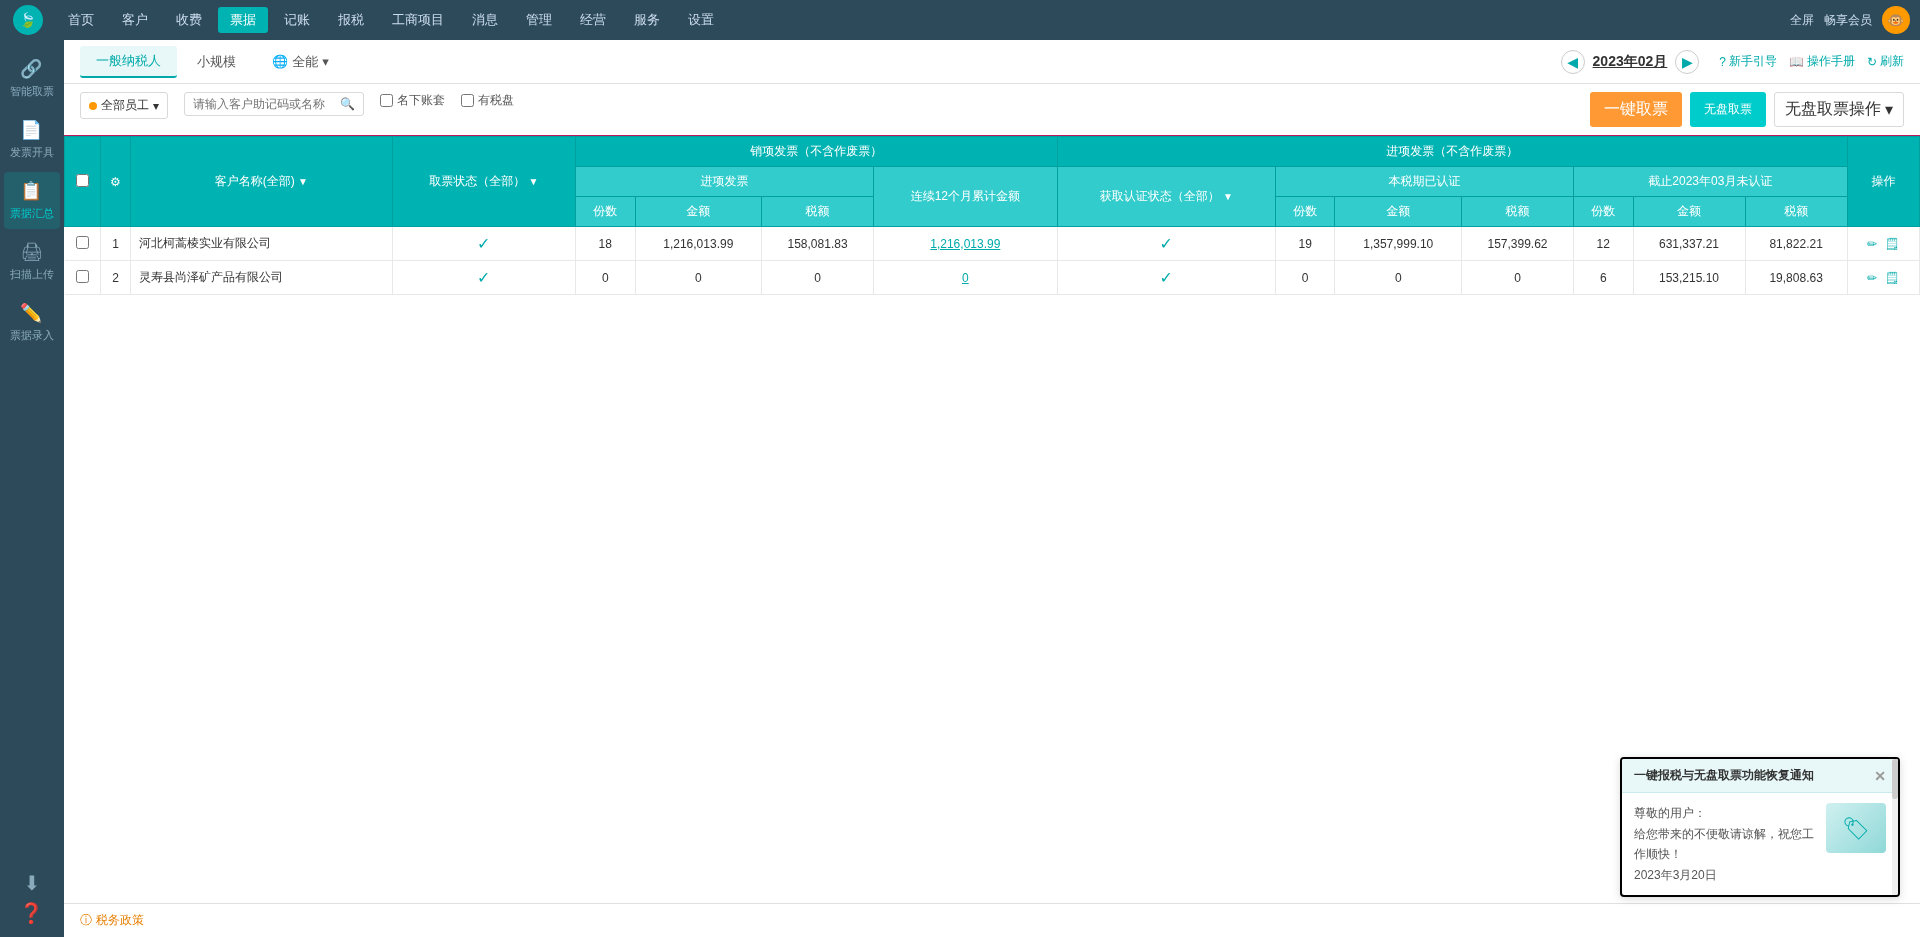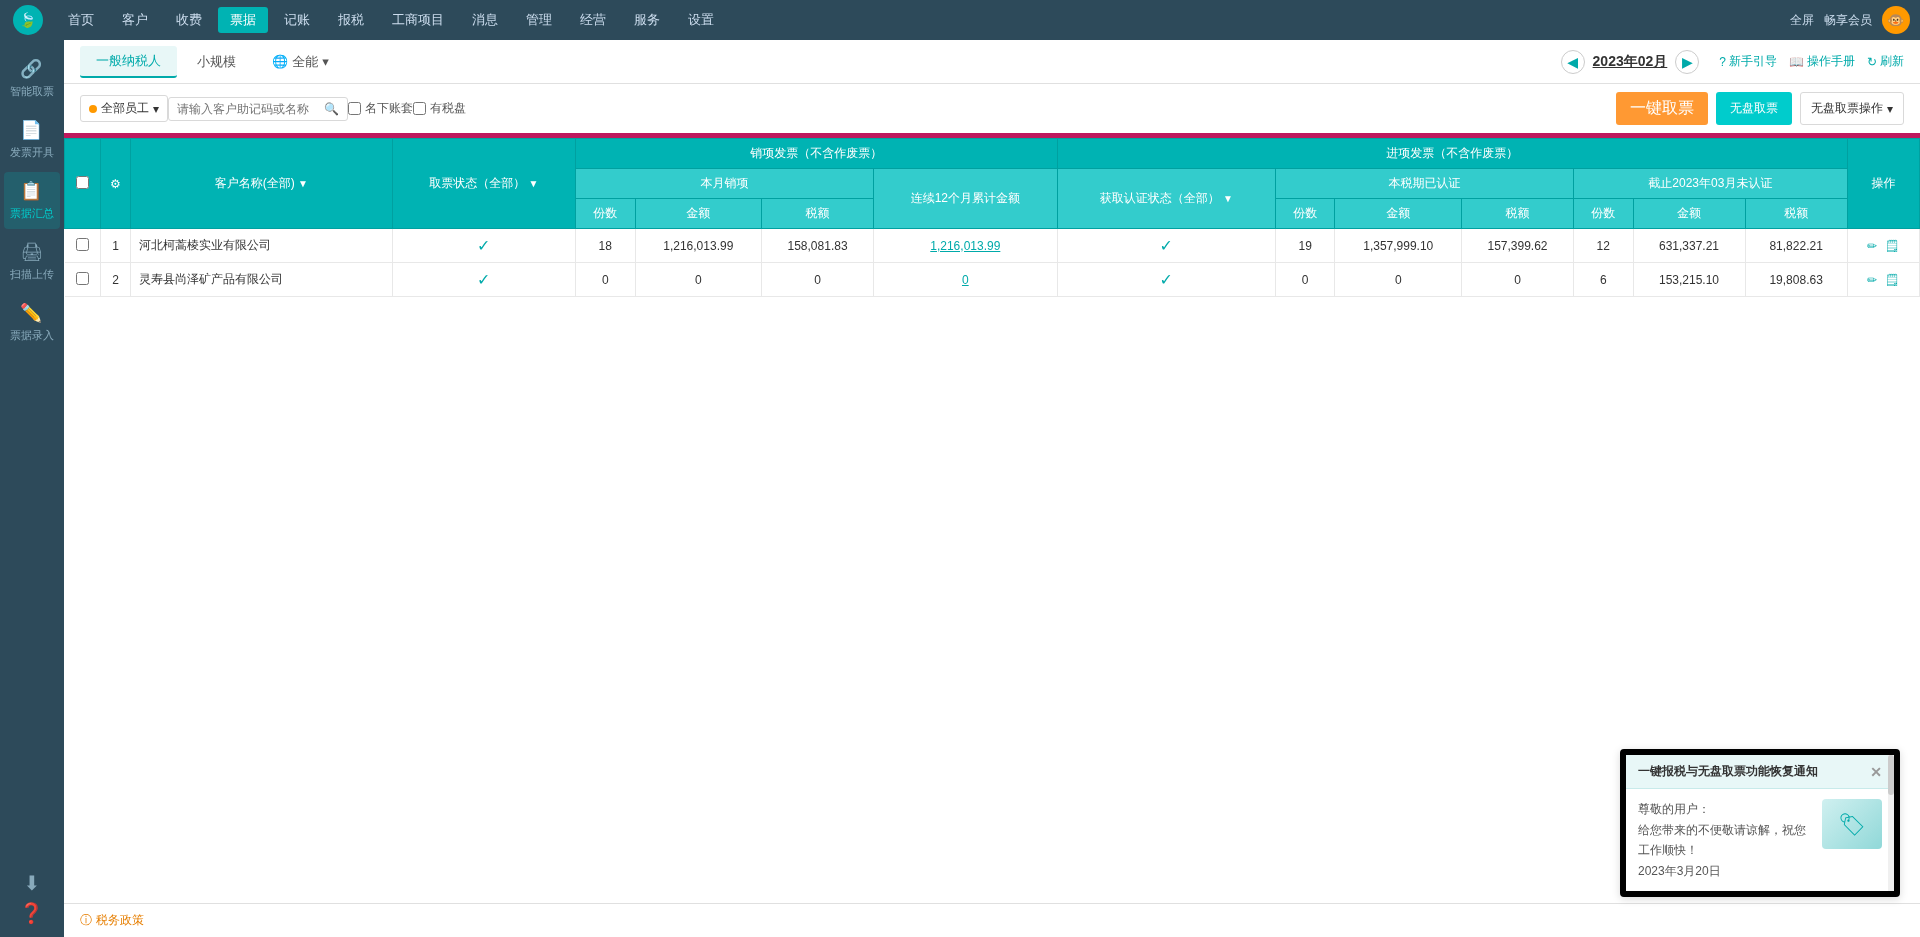--- a/index.html
+++ b/index.html
@@ -145,24 +145,24 @@
       font-size: 12px;
       color: #00aaaa;
       margin-left: 16px;
     }
     .tab-actions span { cursor: pointer; display: flex; align-items: center; gap: 3px; }
 
     
     .toolbar {
       background: #fff;
       display: flex;
-      align-items: center;
+      align-items: flex-start;
       padding: 8px 16px;
-      border-bottom: 5px solid #be185d;
-      gap: 0;
+      border-bottom: 1px solid #be185d;
+      gap: 16px;
     }
     .filter-select {
       border: 1px solid #d9d9d9;
       border-radius: 3px;
       padding: 4px 8px;
       font-size: 12px;
       cursor: pointer;
       display: flex; align-items: center; gap: 4px;
       background: #fff;
       color: #333;
@@ -203,21 +203,21 @@
       font-size: 12px;
       white-space: nowrap;
     }
     .btn-dropdown {
       background: #fff;
       color: #333;
       border: 1px solid #d9d9d9;
       padding: 6px 10px;
       border-radius: 3px;
       cursor: pointer;
-      font-size: 12px;
+      font-size: 16px;
       display: flex; align-items: center; gap: 4px;
       white-space: nowrap;
     }
 
     
     .table-container { flex: 1; overflow: auto; background: #fff; }
     table { width: 100%; border-collapse: collapse; font-size: 12px; }
     thead tr th {
       background: #00b3b3;
       color: #fff;
@@ -257,21 +257,21 @@
       display: flex; align-items: center; gap: 4px;
     }
 
     
     .notification-popup {
       position: fixed;
       bottom: 40px;
       right: 20px;
       width: 280px;
       background: #fff;
-      border: 6px solid #000000;
+      border: 2px solid #000000;
       border-radius: 4px;
       box-shadow: 0 2px 8px rgba(0,0,0,0.15);
       z-index: 999;
       overflow: hidden;
     }
     .notification-header {
       background: #e8f7f7;
       padding: 8px 12px;
       display: flex;
       align-items: center;
@@ -435,21 +435,21 @@
               <span>客户名称(全部)</span> <span class="th-filter">▼</span>
             </th>
             <th rowspan="3" style="min-width:80px;">
               <span>取票状态（全部）</span> <span class="th-filter">▼</span>
             </th>
             <th colspan="4">销项发票（不含作废票）</th>
             <th colspan="7">进项发票（不含作废票）</th>
             <th rowspan="3">操作</th>
           </tr>
           <tr class="sub-header">
-            <th colspan="3">本月销项</th>
+            <th colspan="3">进项发票</th>
             <th rowspan="2">连续12个月累计金额</th>
             <th rowspan="2" style="min-width:80px;">
               <span>获取认证状态（全部）</span> <span class="th-filter">▼</span>
             </th>
             <th colspan="3">本税期已认证</th>
             <th colspan="3">截止2023年03月未认证</th>
           </tr>
           <tr class="sub-header">
             <th>份数</th>
             <th>金额</th>

